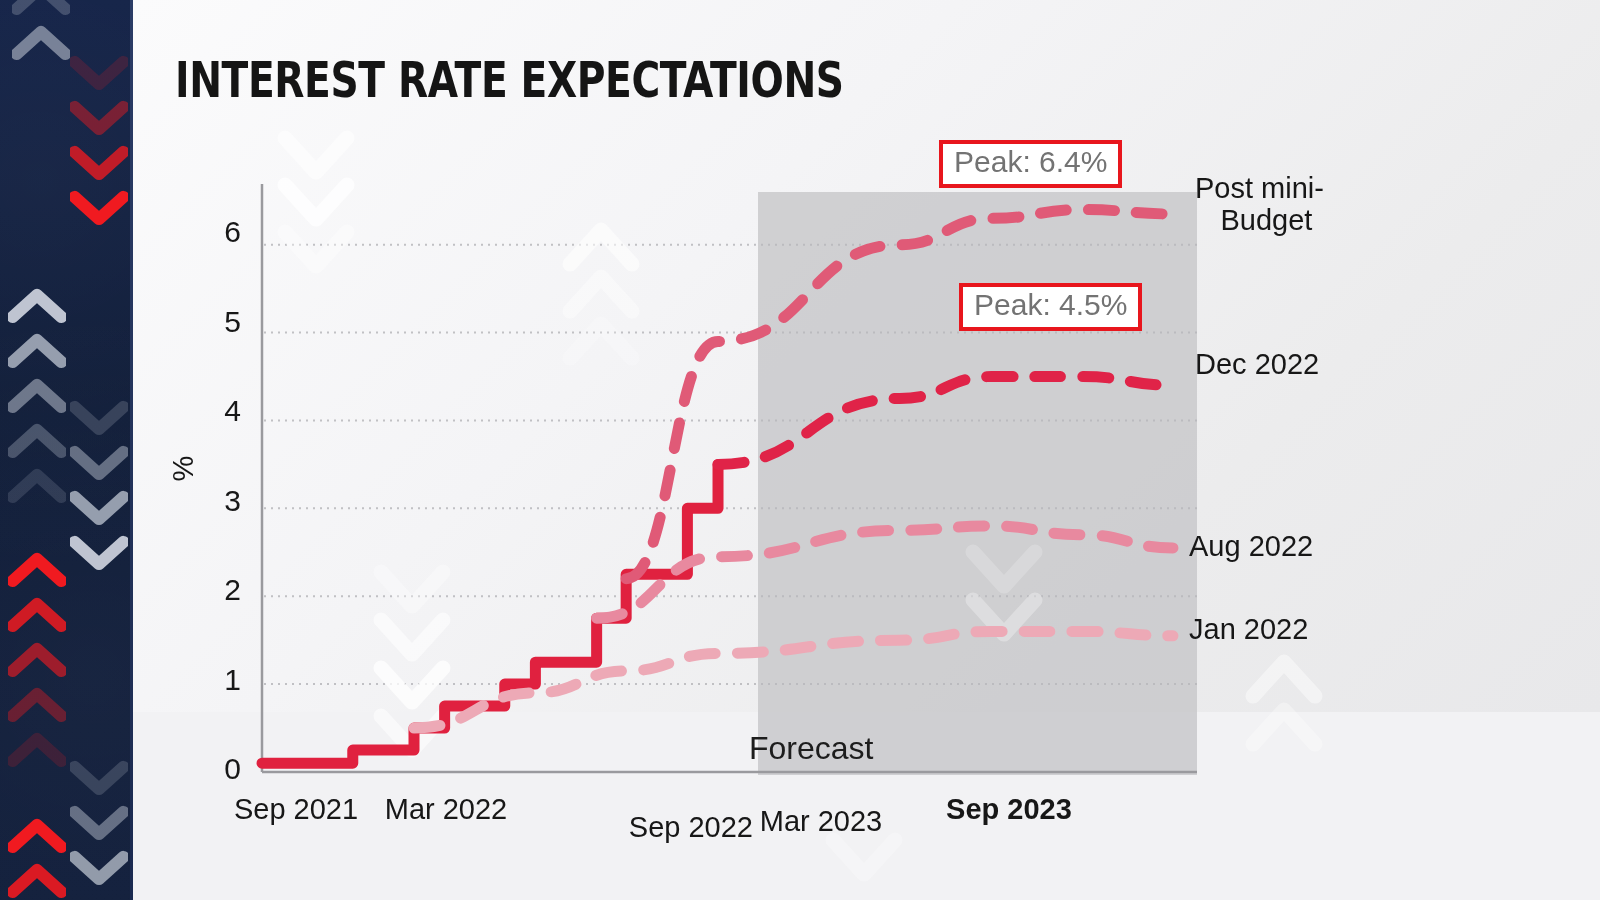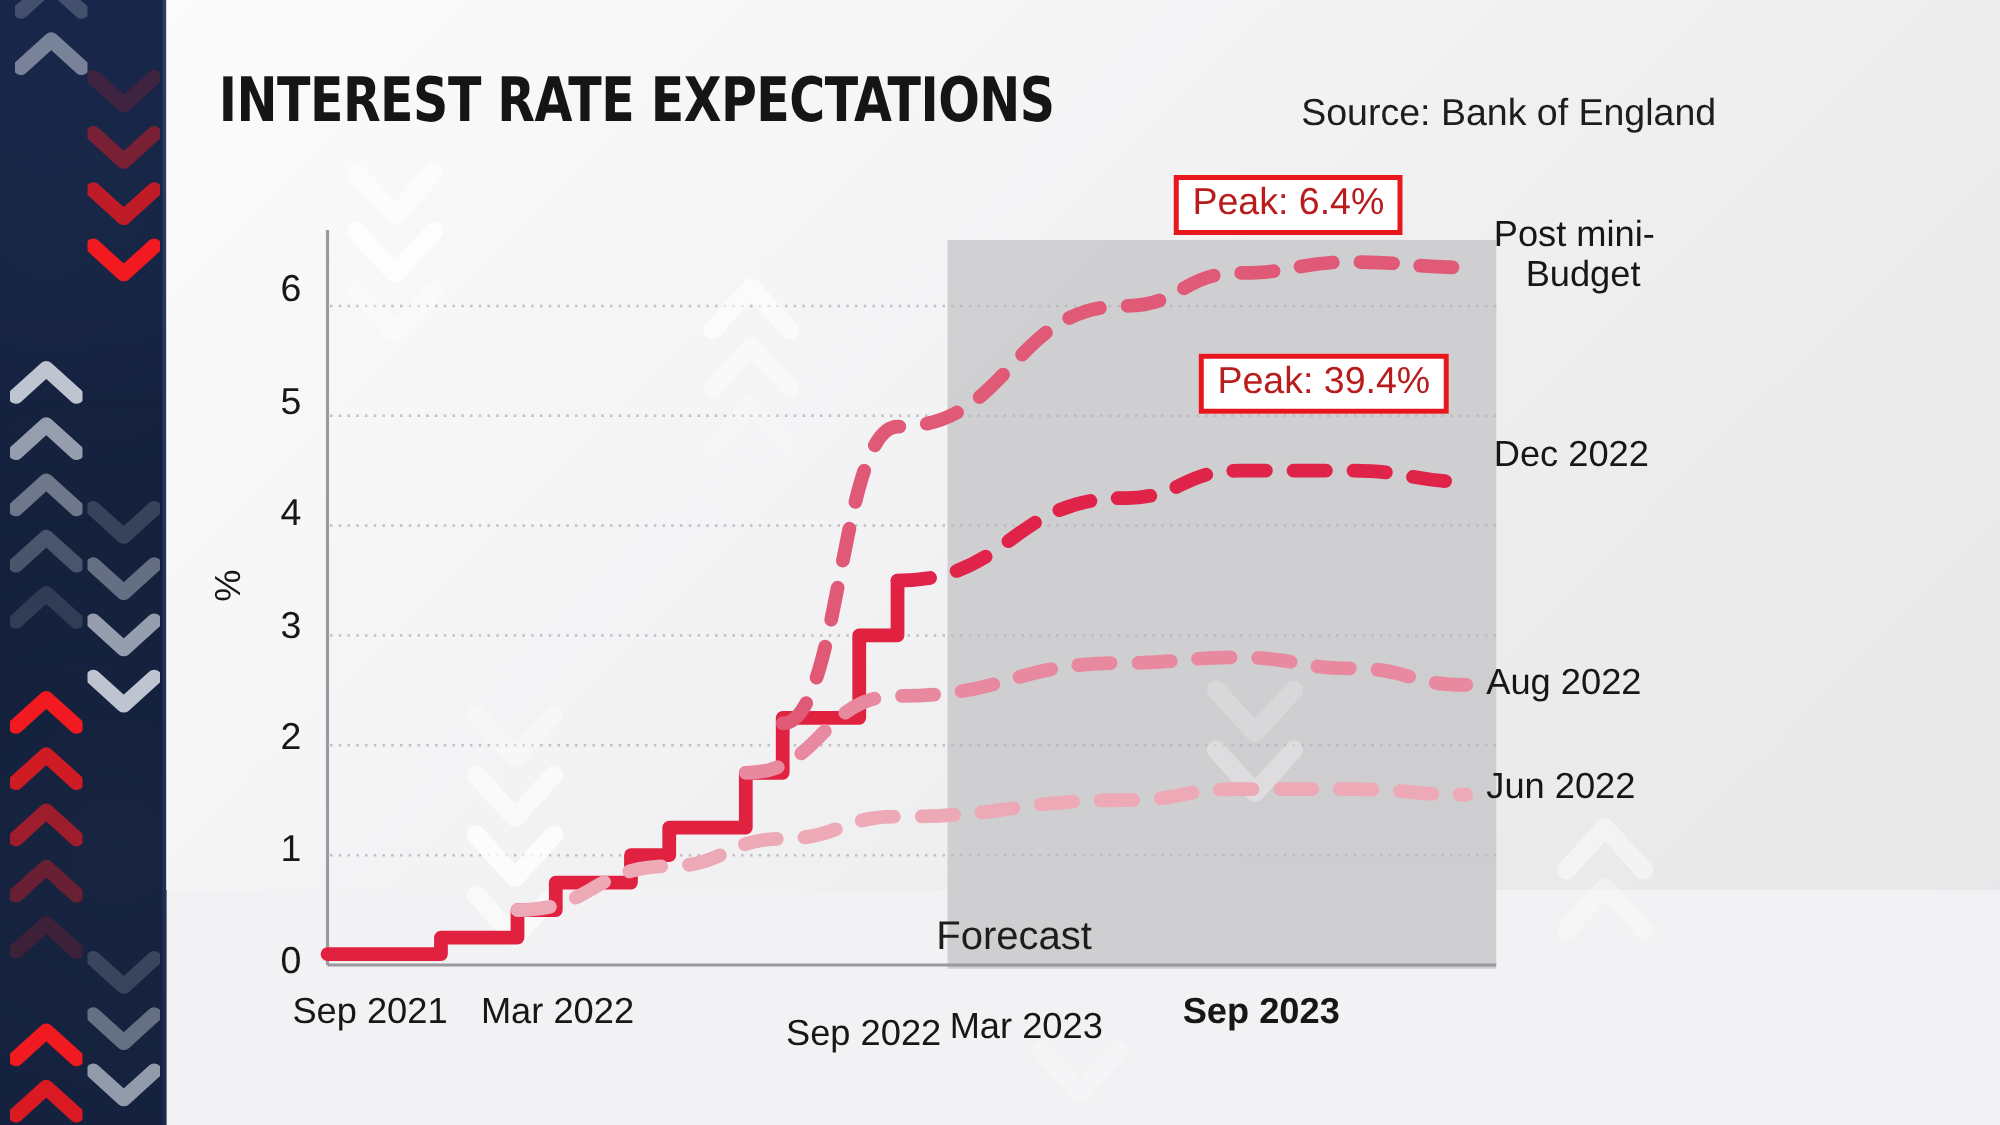--- a/index.html
+++ b/index.html
@@ -64,21 +64,21 @@
     position:absolute; left:616px; top:730px;
     font-size:32px; color:#1d1d1d; white-space:nowrap;
   }
   .series-lab {
     position:absolute; font-size:29px; color:#171717;
     white-space:nowrap; line-height:1.12;
   }
   .peak-box {
     position:absolute; background:#ffffff;
     border:4px solid #e8161d; padding:1px 11px 5px 11px;
-    font-size:30px; color:#b91c1c; white-space:nowrap;
+    font-size:30px; color:#737373; white-space:nowrap;
   }
 </style>
 </head>
 <body>
 
 <div id="stage">
 
   <div id="sidebar">
     <div class="edge"></div>
     <div id="chev-holder">
@@ -206,21 +206,20 @@
           <svg width="58" height="35.96" viewBox="0 0 100 62">
             <path d="M8 50 L50 12 L92 50" fill="none" stroke="#f01a20" stroke-width="21" stroke-linecap="round" stroke-linejoin="round" opacity="0.9"></path>
           </svg>
         </div>
       </div>
   </div>
 
   <div id="card">
 
     <div id="title">INTEREST RATE EXPECTATIONS</div>
-    <div id="source">Source: Bank of England</div>
 
     <svg id="plot" viewBox="0 0 1467 900">
 
       <rect id="fc-band" x="625" y="192" width="439" height="583" fill="#c9c9cb" opacity="0.85"></rect>
 
       <g id="gridlines">
           <line x1="131" x2="1064" y1="684.1212121212121" y2="684.1212121212121" stroke="#b8b8bc" stroke-width="2" stroke-dasharray="2 5" opacity=".85"></line>
           <line x1="131" x2="1064" y1="596.2424242424242" y2="596.2424242424242" stroke="#b8b8bc" stroke-width="2" stroke-dasharray="2 5" opacity=".85"></line>
           <line x1="131" x2="1064" y1="508.3636363636363" y2="508.3636363636363" stroke="#b8b8bc" stroke-width="2" stroke-dasharray="2 5" opacity=".85"></line>
           <line x1="131" x2="1064" y1="420.4848484848485" y2="420.4848484848485" stroke="#b8b8bc" stroke-width="2" stroke-dasharray="2 5" opacity=".85"></line>
@@ -271,24 +270,24 @@
 
     <div class="x-lab" style="left:0px; top:793px; width:282px;">Sep 2021</div>
     <div class="x-lab" style="left:150px; top:793px; width:282px;">Mar 2022</div>
     <div class="x-lab" style="left:338px; top:811px; width:282px;text-align:right;">Sep 2022</div>
     <div class="x-lab" style="left:525px; top:793px; width:282px;margin-top:12px;">Mar 2023</div>
     <div class="x-lab" style="left:713px; top:793px; width:282px;font-weight:bold;">Sep 2023</div>
 
     <div id="forecast-lab">Forecast</div>
 
     <div class="peak-box" style="left:806px; top:140px;">Peak: 6.4%</div>
-    <div class="peak-box" style="left:826px; top:283px;">Peak: 39.4%</div>
+    <div class="peak-box" style="left:826px; top:283px;">Peak: 4.5%</div>
 
     <div class="series-lab" style="left:1062px; top:172px; text-align:center;">
       <div>Post mini-</div>
       <div style="padding-left:14px;">Budget</div>
     </div>
     <div class="series-lab" style="left:1062px; top:348px;">Dec 2022</div>
     <div class="series-lab" style="left:1056px; top:530px;">Aug 2022</div>
-    <div class="series-lab" style="left:1056px; top:613px;">Jun 2022</div>
+    <div class="series-lab" style="left:1056px; top:613px;">Jan 2022</div>
 
   </div>
 </div>
 
 </body></html>

